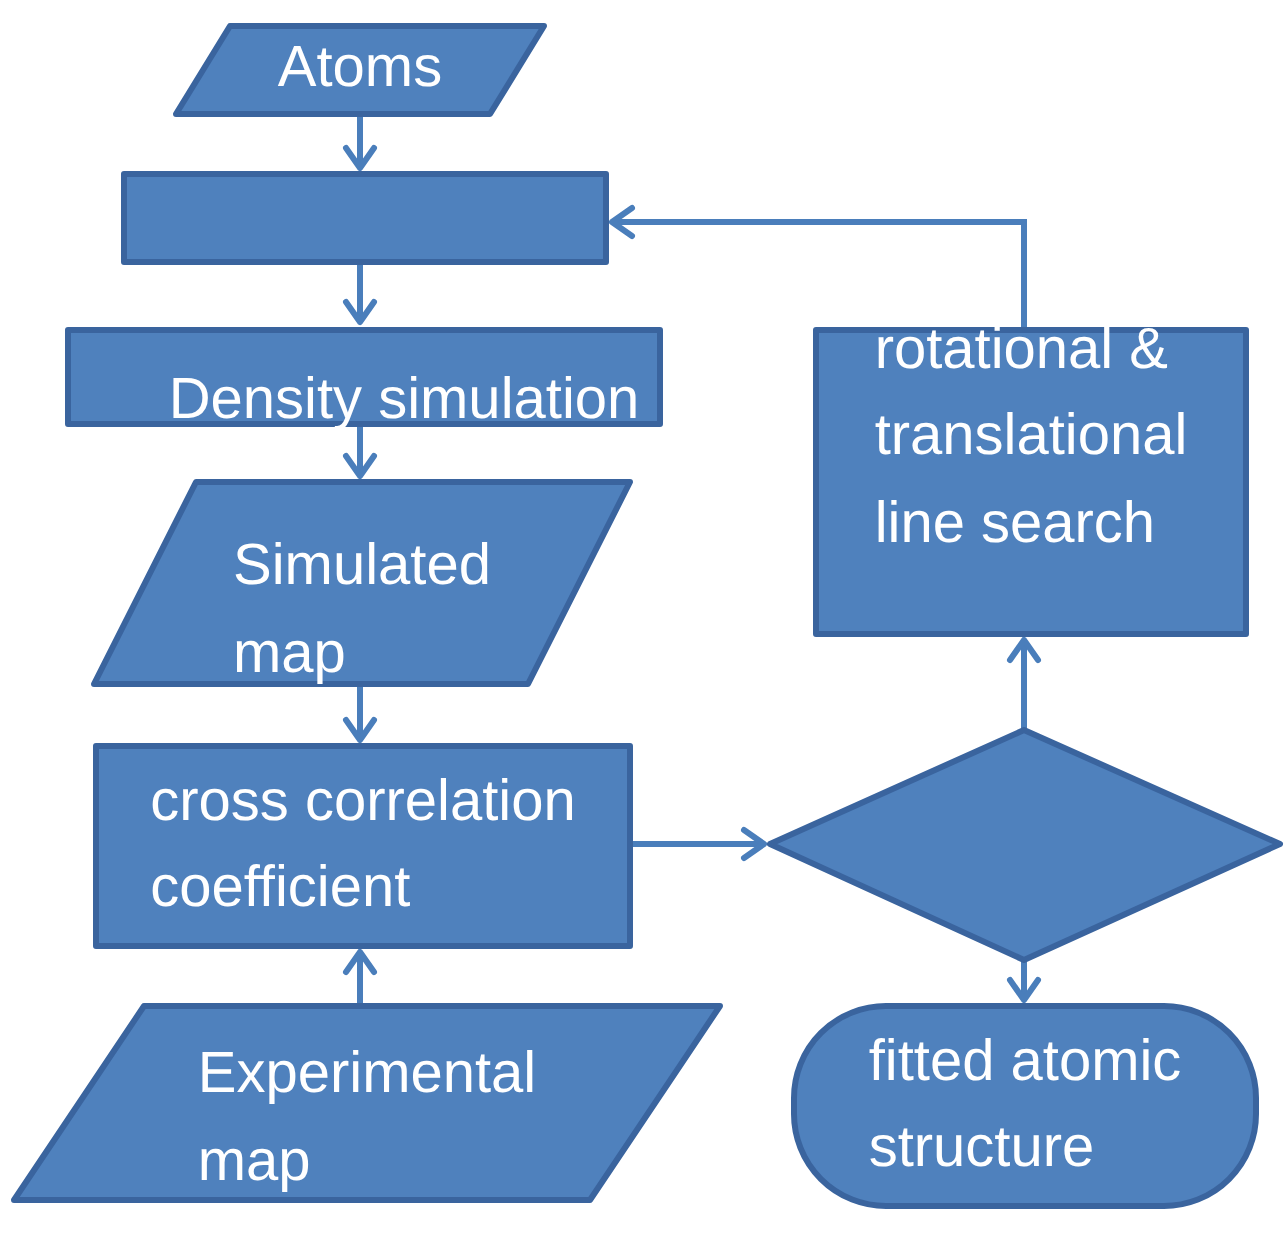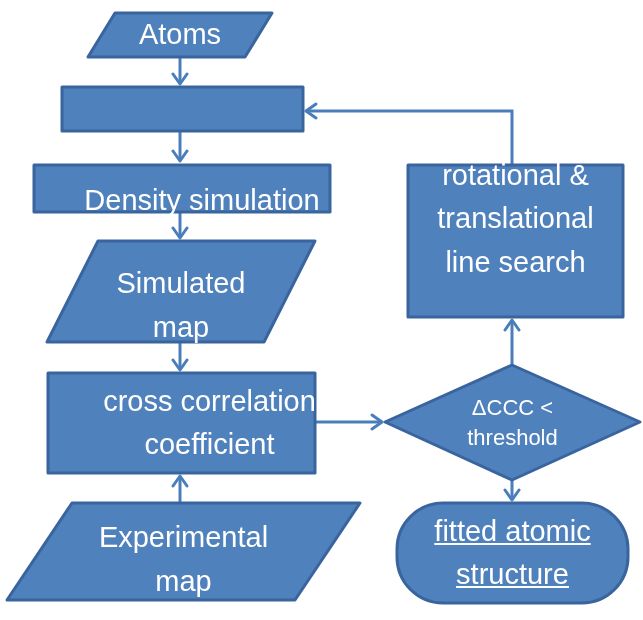--- a/index.html
+++ b/index.html
@@ -18,21 +18,20 @@
   .canvas svg {
     position: absolute;
     left: 0;
     top: 0;
   }
   .node-label {
     position: absolute;
     display: flex;
     align-items: center;
     justify-content: center;
-    text-align: center;
     color: #ffffff;
     white-space: pre-line;
     line-height: 1.5;
     pointer-events: none;
   }
   .fs-main  { font-size: 29px; }
   .fs-small { font-size: 22px; line-height: 1.35; }
 </style>
 </head>
 <body>
@@ -72,29 +71,27 @@
   </svg>
 
   <div class="node-label fs-main" style="left:88px;  top:13px;  width:184px; height:44px;">Atoms</div>
 
 
   <div class="node-label fs-main" style="left:34px;  top:177px; width:296px; height:47px;margin-left:20px;">Density simulation</div>
 
   <div class="node-label fs-main" style="left:47px;  top:241px; width:268px; height:129px;">Simulated
 map</div>
 
-  <div class="node-label fs-main" style="left:48px;  top:373px; width:267px; height:100px;padding-left:28px;">cross correlation
+  <div class="node-label fs-main" style="left:48px;  top:373px; width:267px; height:100px;">cross correlation
 coefficient</div>
 
   <div class="node-label fs-main" style="left:7px;   top:503px; width:353px; height:113px;">Experimental
 map</div>
 
-  <div class="node-label fs-small" style="left:395px; top:365px; width:235px; height:115px;">ΔCCC &lt;
-threshold</div>
 
   <div class="node-label fs-main" style="left:408px; top:165px; width:215px; height:108px;">rotational &amp;
 translational
 line search</div>
 
-  <div class="node-label fs-main" style="left:397px; top:503px; width:231px; height:100px;text-decoration:underline;">fitted atomic
+  <div class="node-label fs-main" style="left:397px; top:503px; width:231px; height:100px;">fitted atomic
 structure</div>
 
 </div>
 
 </body></html>

